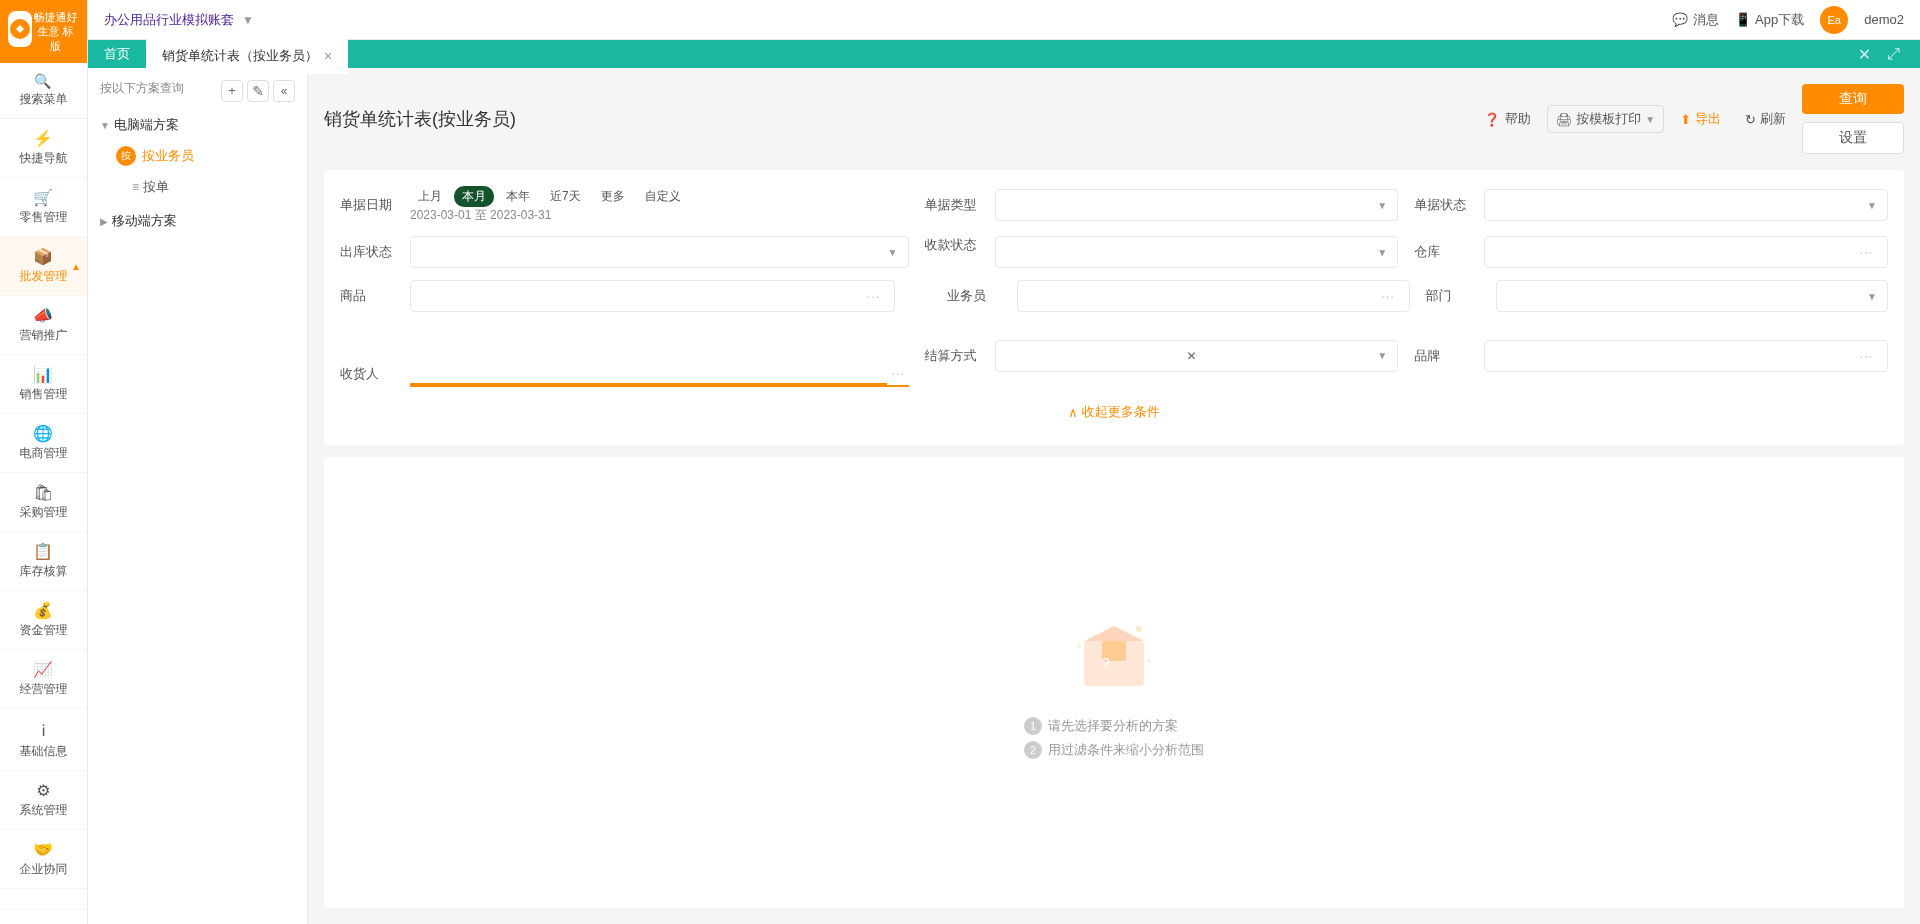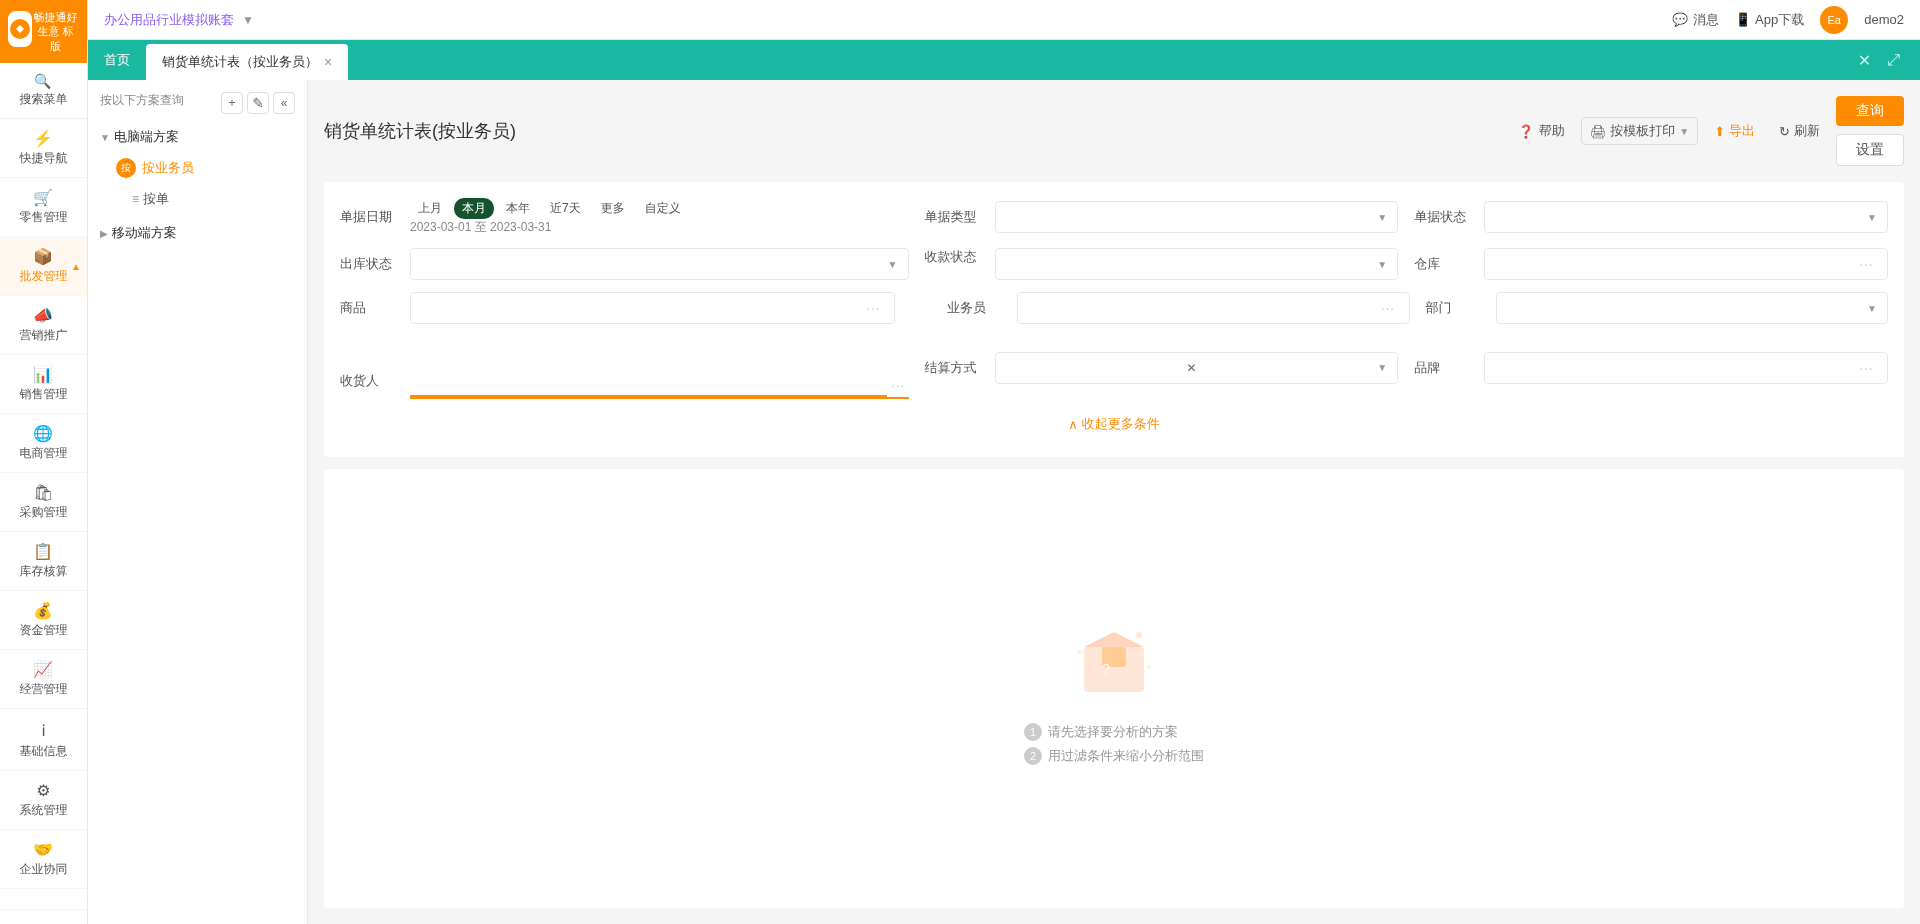--- a/index.html
+++ b/index.html
@@ -15,28 +15,28 @@
     .sidebar-nav-item { width: 100%; text-align: center; padding: 10px 4px; cursor: pointer; color: #555; font-size: 12px; border-bottom: 1px solid #f5f5f5; }
     .sidebar-nav-item.active { color: #ff8c00; background: #fff8f0; }
     .sidebar-nav-item .nav-icon { font-size: 16px; margin-bottom: 2px; }
 
     
     .main { flex: 1; display: flex; flex-direction: column; overflow: hidden; }
 
     
     .topbar { height: 40px; background: #fff; border-bottom: 1px solid #e8e8e8; display: flex; align-items: center; padding: 0 16px; justify-content: space-between; flex-shrink: 0; }
     .topbar-left { display: flex; align-items: center; gap: 8px; }
-    .topbar-title { font-size: 13px; color: #8b5cf6; }
+    .topbar-title { font-size: 13px; color: #4c1d95; }
     .topbar-dropdown { cursor: pointer; color: #999; font-size: 12px; }
     .topbar-right { display: flex; align-items: center; gap: 16px; }
     .topbar-right-item { display: flex; align-items: center; gap: 4px; cursor: pointer; color: #555; font-size: 13px; }
     .avatar { width: 28px; height: 28px; border-radius: 50%; background: #ff8c00; display: flex; align-items: center; justify-content: center; color: #fff; font-size: 11px; overflow: hidden; }
 
     
-    .tabbar { height: 40px; background: #1ab8a0; display: flex; align-items: center; padding: 0; flex-shrink: 0; position: relative; }
+    .tabbar { height: 28px; background: #1ab8a0; display: flex; align-items: center; padding: 0; flex-shrink: 0; position: relative; }
     .tab-item { height: 40px; display: flex; align-items: center; padding: 0 16px; cursor: pointer; font-size: 13px; color: rgba(255,255,255,0.8); gap: 6px; position: relative; }
     .tab-item.active { background: #fff; color: #333; border-radius: 4px 4px 0 0; margin-top: 4px; padding-top: 0; height: 36px; }
     .tab-item.home { color: #fff; font-weight: 500; }
     .tab-close { cursor: pointer; color: #999; font-size: 14px; }
     .tabbar-actions { margin-left: auto; display: flex; align-items: center; gap: 8px; padding-right: 16px; }
     .tabbar-action-btn { background: none; border: none; cursor: pointer; color: rgba(255,255,255,0.8); font-size: 16px; padding: 4px; }
 
     
     .page-content { flex: 1; display: flex; overflow: hidden; background: #f5f5f5; }
 
@@ -56,21 +56,21 @@
 
     
     .content-panel { flex: 1; display: flex; flex-direction: column; overflow: hidden; padding: 16px; }
     .content-header { display: flex; align-items: center; justify-content: space-between; margin-bottom: 16px; }
     .content-title { font-size: 18px; font-weight: 500; color: #333; }
     .content-actions { display: flex; align-items: center; gap: 8px; }
     .action-link { display: flex; align-items: center; gap: 4px; cursor: pointer; color: #555; font-size: 13px; padding: 4px 8px; }
     .print-btn { display: flex; align-items: center; gap: 4px; cursor: pointer; color: #555; font-size: 13px; padding: 4px 8px; border: 1px solid #ddd; border-radius: 4px; }
     .export-btn { display: flex; align-items: center; gap: 4px; cursor: pointer; color: #ff8c00; font-size: 13px; padding: 4px 8px; }
     .refresh-btn { display: flex; align-items: center; gap: 4px; cursor: pointer; color: #555; font-size: 13px; padding: 4px 8px; }
-    .search-btn { background: #ff8c00; color: #fff; border: none; border-radius: 4px; padding: 6px 20px; cursor: pointer; font-size: 14px; }
+    .search-btn { background: #ff8c00; color: #fff; border: none; border-radius: 4px; padding: 6px 37px; cursor: pointer; font-size: 14px; }
     .settings-btn { background: #fff; color: #555; border: 1px solid #ddd; border-radius: 4px; padding: 6px 16px; cursor: pointer; font-size: 14px; margin-top: 4px; }
 
     
     .filter-form { background: #fff; border-radius: 4px; padding: 16px; margin-bottom: 12px; }
     .filter-label { width: 70px; font-size: 13px; color: #555; flex-shrink: 0; }
     .date-tabs { display: flex; align-items: center; gap: 4px; margin-right: 8px; }
     .date-tab { padding: 2px 8px; font-size: 12px; cursor: pointer; color: #555; border-radius: 2px; }
     .date-tab.active { background: #14532d; color: #fff; border-radius: 10px; }
     .date-range { font-size: 12px; color: #888; }
     .filter-select { flex: 1; border: 1px solid #e8e8e8; border-radius: 4px; padding: 6px 10px; font-size: 13px; color: #333; background: #fff; display: flex; align-items: center; justify-content: space-between; cursor: pointer; min-height: 32px; }
@@ -343,21 +343,21 @@
           <div style="display:flex;align-items:center;flex:1;">
             <span class="filter-label">部门</span>
             <div class="filter-select" style="flex:1;">
               <span></span>
               <span class="select-arrow">▼</span>
             </div>
           </div>
         </div>
 
         <div style="display:flex;align-items:center;margin-bottom:8px;gap:16px;">
-          <div style="display:flex;flex:1.2;margin-top:36px;">
+          <div style="display:flex;align-items:center;flex:1.2;margin-top:36px;">
             <span class="filter-label">收货人</span>
             <div style="flex:1;display:flex;align-items:center;border-bottom:2px solid #ff8c00;">
               <input class="filter-input" type="text" style="flex: 1 1 0%;">
               <span class="filter-dots">···</span>
             </div>
           </div>
           <div style="display:flex;align-items:center;flex:1;">
             <span class="filter-label">结算方式</span>
             <div class="filter-select" style="flex:1;">
               <span></span>

